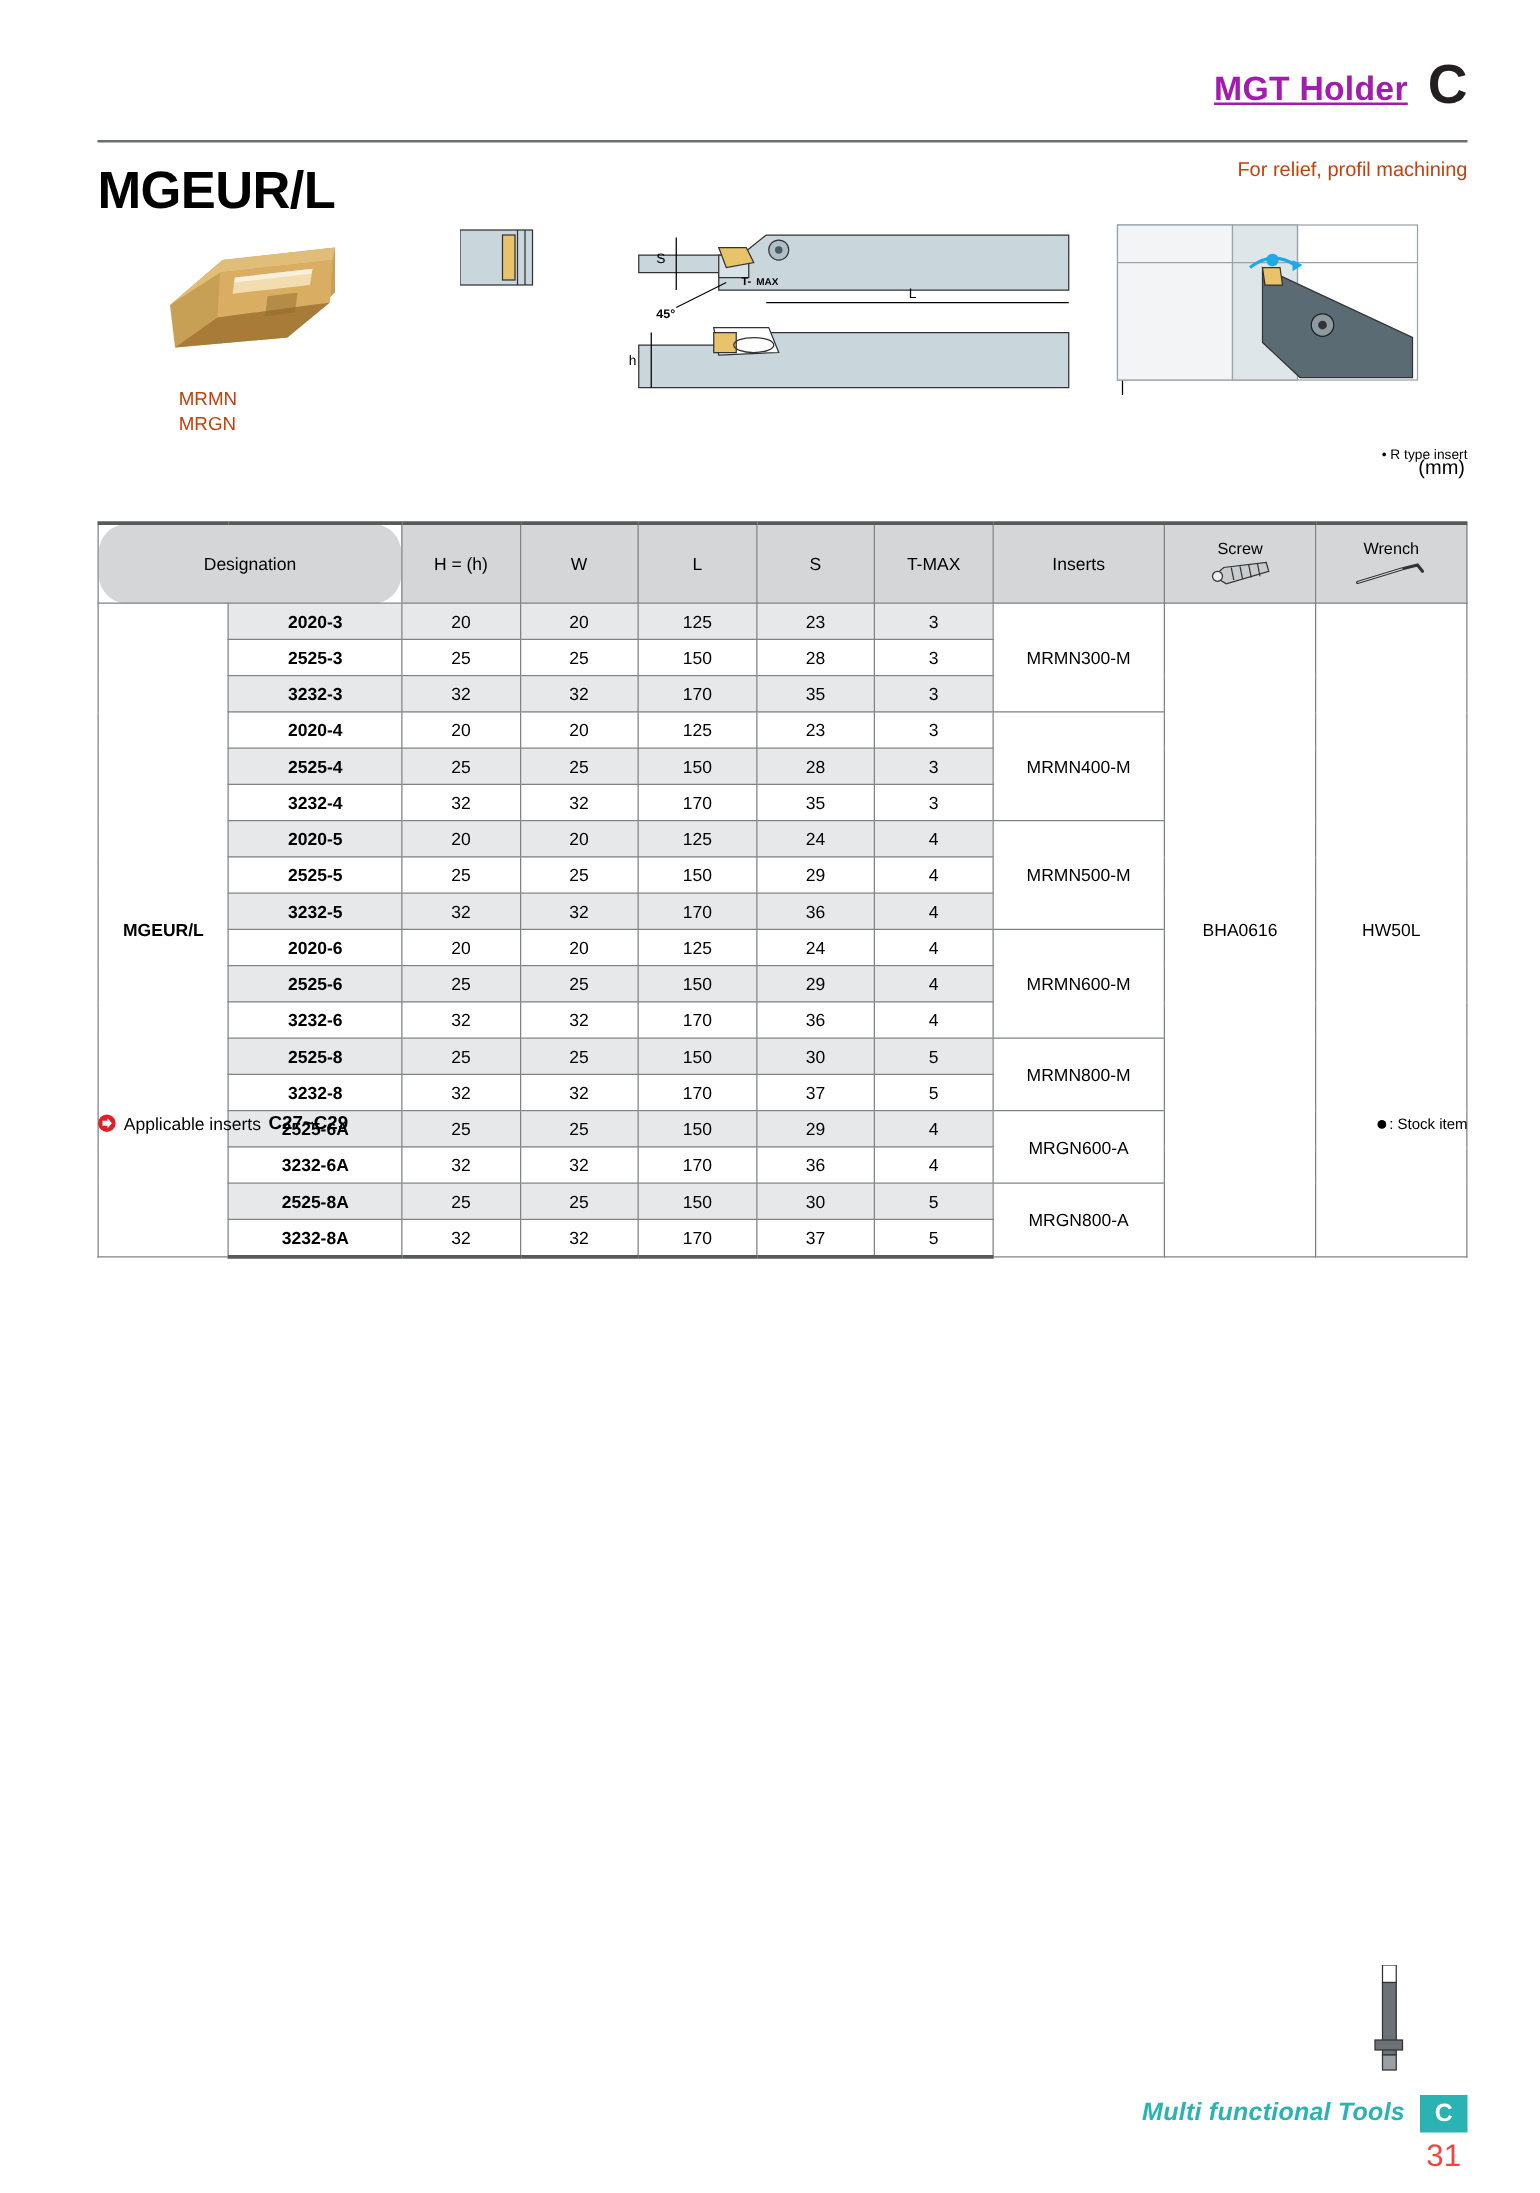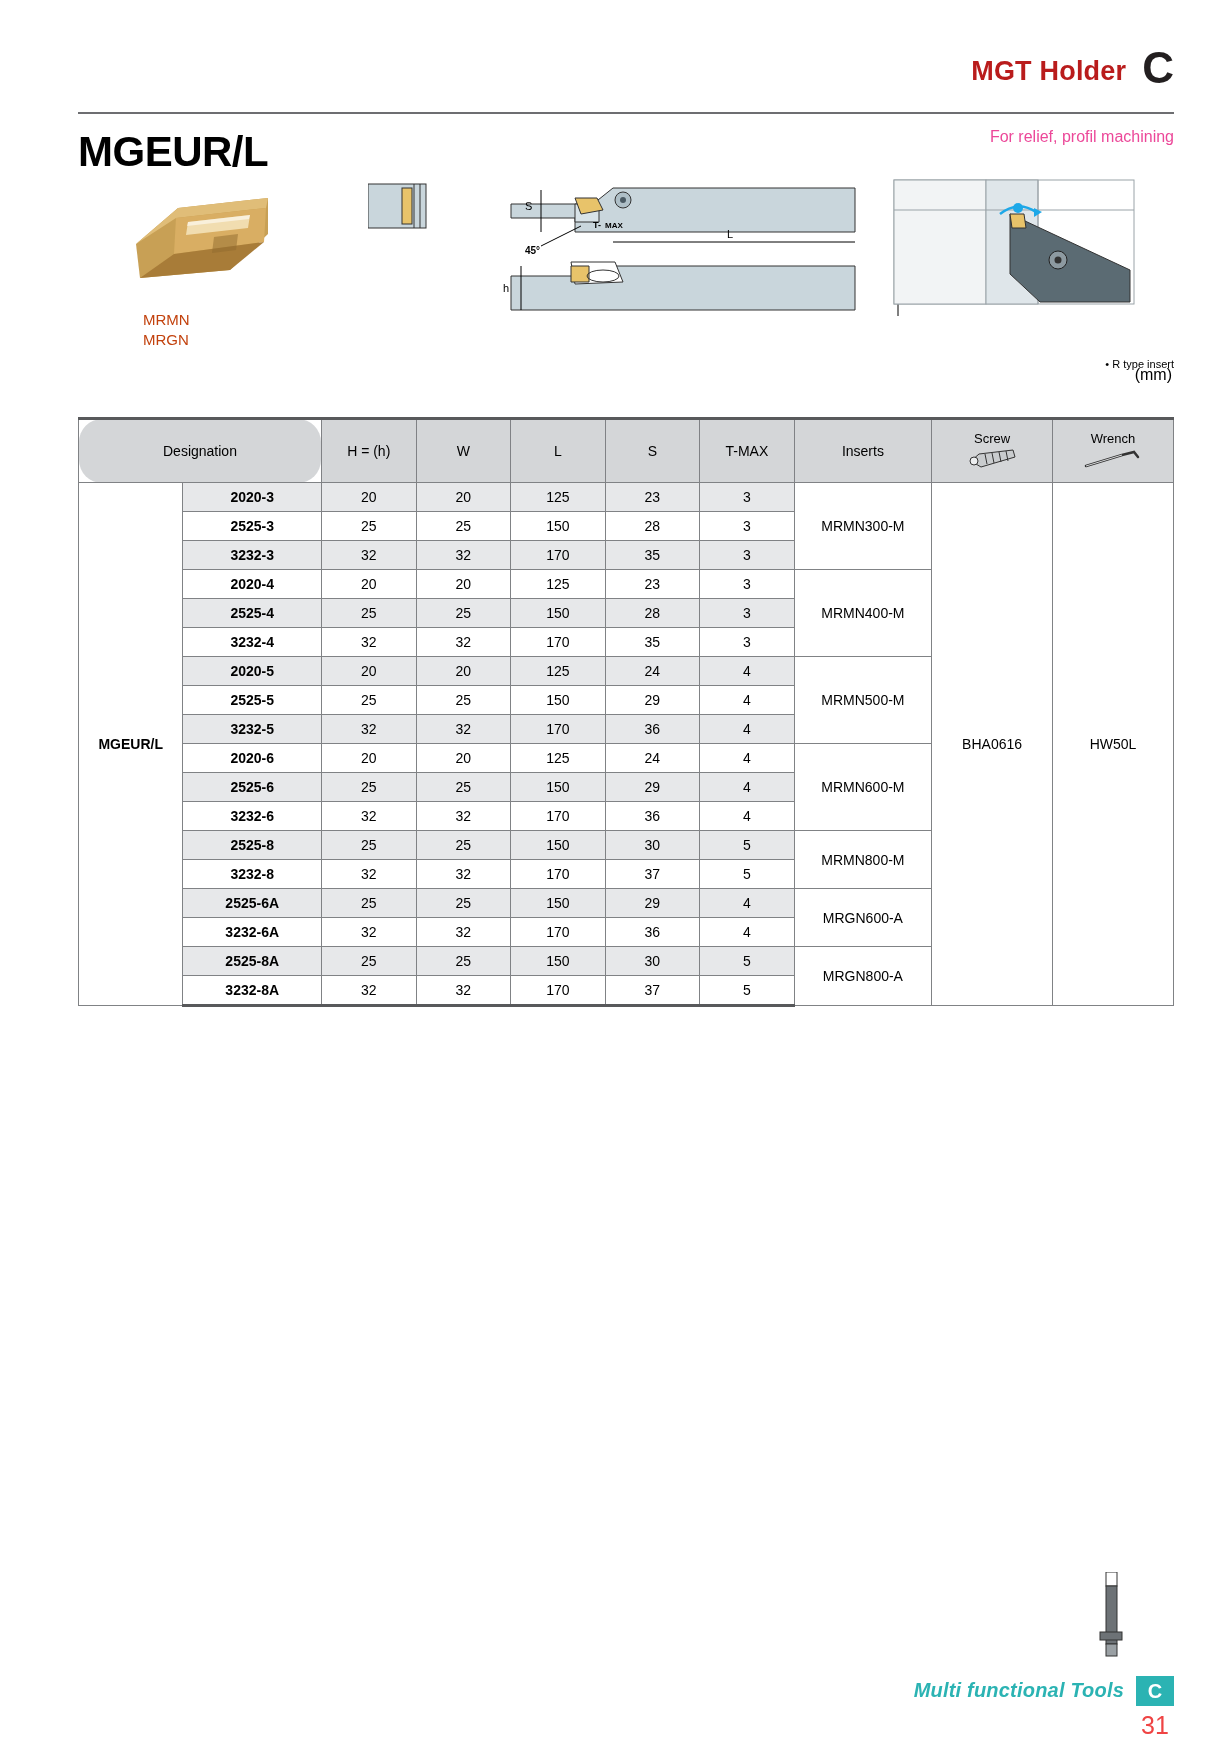--- a/index.html
+++ b/index.html
@@ -25,22 +25,23 @@
     position: absolute;
     top: 52px;
     right: 58px;
     display: flex;
     align-items: center;
     gap: 16px;
   }
   .top-header-title {
     font-size: 27px;
     font-weight: bold;
-    color: #b91c1c;
+    color: #a21caf;
     letter-spacing: .2px;
+    text-decoration: underline;
   }
   .top-header-letter {
     font-size: 44px;
     font-weight: bold;
     color: #231f20;
     line-height: 1;
     margin-top: -6px;
   }
 
   .head-rule {
@@ -60,21 +61,21 @@
     font-weight: bold;
     letter-spacing: -0.5px;
     color: #000;
   }
 
   .subtitle {
     position: absolute;
     right: 58px;
     top: 128px;
     font-size: 16px;
-    color: #ec4899;
+    color: #c2410c;
   }
 
   
   .figure-zone {
     position: absolute;
     left: 78px;
     top: 170px;
     width: 1096px;
     height: 200px;
   }
@@ -562,20 +563,33 @@
           <td class="num thick-bottom">32</td>
           <td class="num thick-bottom">170</td>
           <td class="num thick-bottom">37</td>
           <td class="num thick-bottom">5</td>
         </tr>
 
       </tbody>
     </table>
   </div>
 
+  <div class="footnotes">
+    <div class="applicable">
+      <svg width="15" height="15" viewBox="0 0 15 15">
+        <circle cx="7.5" cy="7.5" r="7" fill="#e02028"></circle>
+        <path d="M4 5.5 L8 5.5 L8 3.5 L11.5 7.5 L8 11.5 L8 9.5 L4 9.5 Z" fill="#ffffff"></path>
+      </svg>
+      <span class="label">Applicable inserts</span>
+      <span class="pages">C27~C29</span>
+    </div>
+    <div class="stock-note">
+      <span class="dot-black"></span><span>: Stock item</span>
+    </div>
+  </div>
 
   <svg class="footer-tool" viewBox="0 0 26 86">
     <rect x="8" y="0" width="11" height="14" fill="#ffffff" stroke="#333" stroke-width="1"></rect>
     <rect x="8" y="14" width="11" height="58" fill="#6d7276" stroke="#333" stroke-width="1"></rect>
     <rect x="2" y="60" width="22" height="8" fill="#6d7276" stroke="#333" stroke-width="1"></rect>
     <rect x="8" y="72" width="11" height="12" fill="#9aa0a4" stroke="#333" stroke-width="1"></rect>
   </svg>
   <div class="footer-brand">Multi functional Tools</div>
   <div class="footer-chip">C</div>
   <div class="page-num">31</div>

